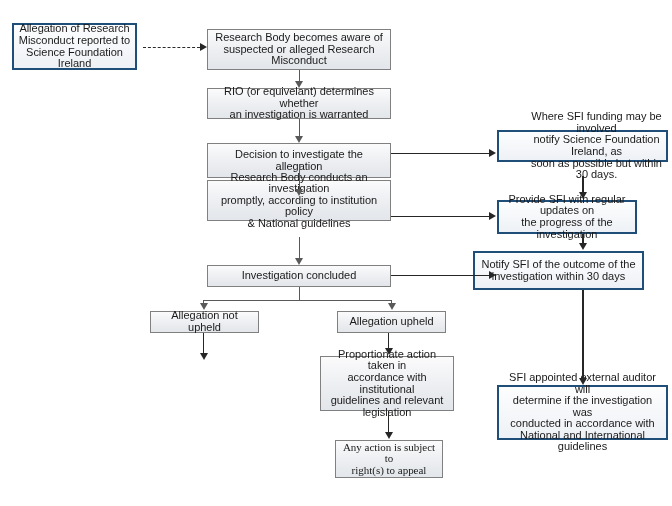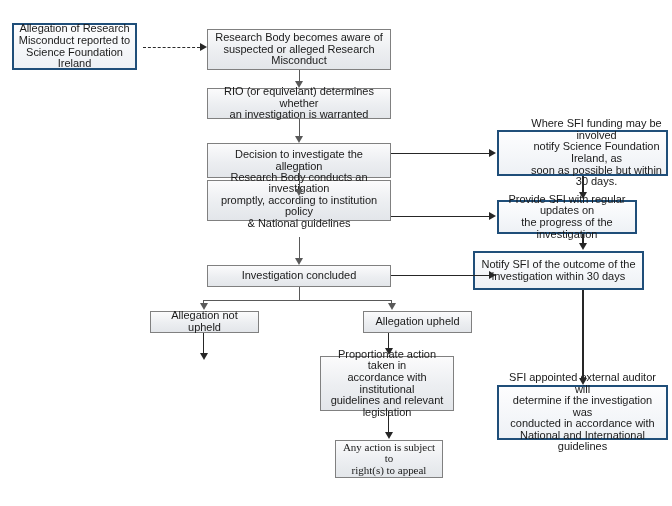--- a/index.html
+++ b/index.html
@@ -107,38 +107,38 @@
   </div>
 
   <div class="node grey" style="left:207px; top:265px; width:184px; height:22px;">
     <span class="txt">Investigation concluded</span>
   </div>
 
   <div class="node grey" style="left:150px; top:311px; width:109px; height:22px;">
     <span class="txt">Allegation not upheld</span>
   </div>
 
-  <div class="node grey" style="left:337px; top:311px; width:109px; height:22px;margin-left:26px;">
+  <div class="node grey" style="left:337px; top:311px; width:109px; height:22px;">
     <span class="txt">Allegation upheld</span>
   </div>
 
 
   <div class="node grey" style="left:320px; top:356px; width:134px; height:55px;">
     <span class="txt">Proportionate action taken in
 accordance with institutional
 guidelines and relevant
 legislation</span>
   </div>
 
   <div class="node grey" style="left:335px; top:440px; width:108px; height:38px;font-family:Liberation Serif, serif;">
     <span class="txt">Any action is subject to
 right(s) to appeal</span>
   </div>
 
-  <div class="node blue" style="left:497px; top:130px; width:171px; height:46px;padding-left:32px;">
+  <div class="node blue" style="left:497px; top:130px; width:171px; height:32px;padding-left:32px;">
     <span class="txt">Where SFI funding may be involved
 notify Science Foundation Ireland, as
 soon as possible but within 30 days.</span>
   </div>
 
   <div class="node blue" style="left:497px; top:200px; width:140px; height:34px;">
     <span class="txt">Provide SFI with regular updates on
 the progress of the investigation</span>
   </div>
 

